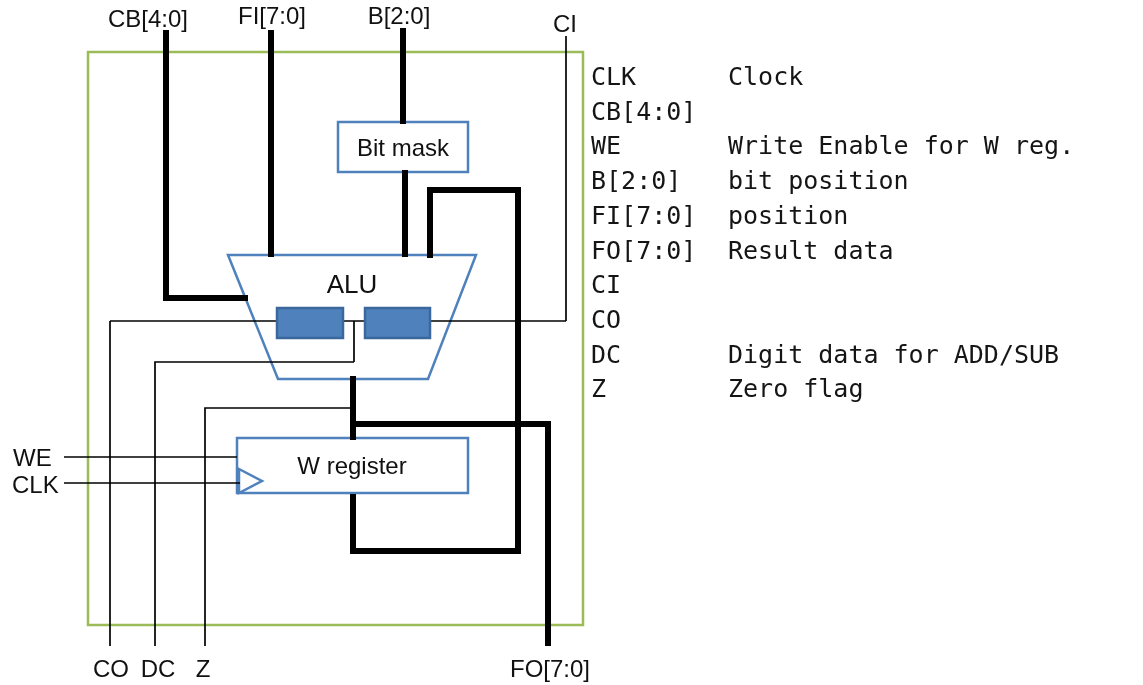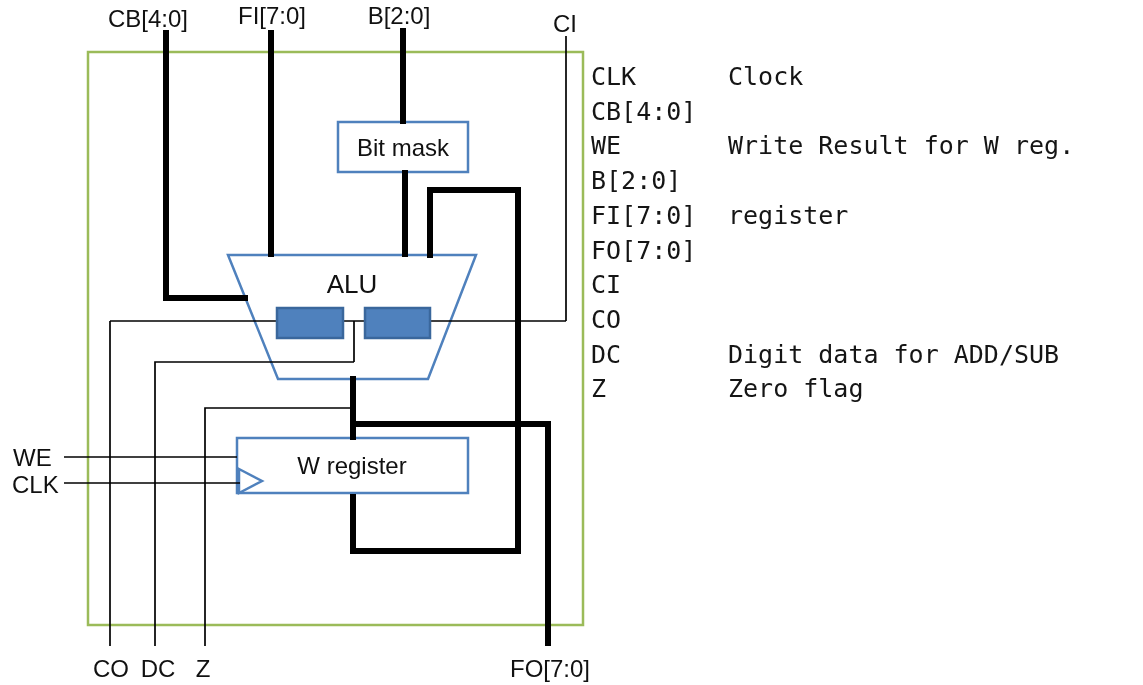--- a/index.html
+++ b/index.html
@@ -76,31 +76,33 @@
 <div id="legend">
   <div class="row">
     <span class="sig">CLK</span>
     <span class="desc">Clock</span>
   </div>
   <div class="row">
     <span class="sig">CB[4:0]</span>
   </div>
   <div class="row">
     <span class="sig">WE</span>
-    <span class="desc">Write Result for W reg.</span>
+    <span class="desc">Write Enable for W reg.</span>
   </div>
   <div class="row">
     <span class="sig">B[2:0]</span>
+    <span class="desc">bit position</span>
   </div>
   <div class="row">
     <span class="sig">FI[7:0]</span>
-    <span class="desc">register</span>
+    <span class="desc">position</span>
   </div>
   <div class="row">
     <span class="sig">FO[7:0]</span>
+    <span class="desc">Result data</span>
   </div>
   <div class="row">
     <span class="sig">CI</span>
   </div>
   <div class="row">
     <span class="sig">CO</span>
   </div>
   <div class="row">
     <span class="sig">DC</span>
     <span class="desc">Digit data for ADD/SUB</span>

